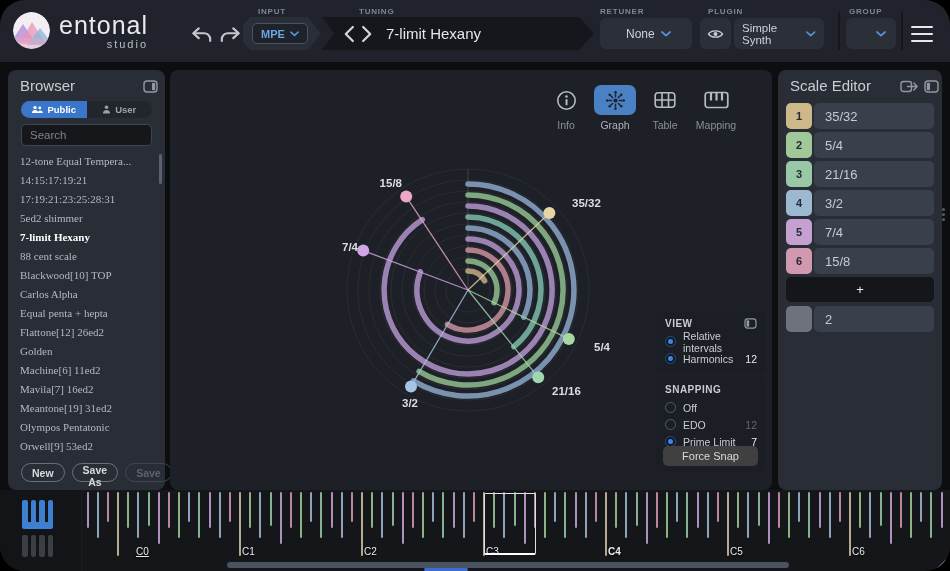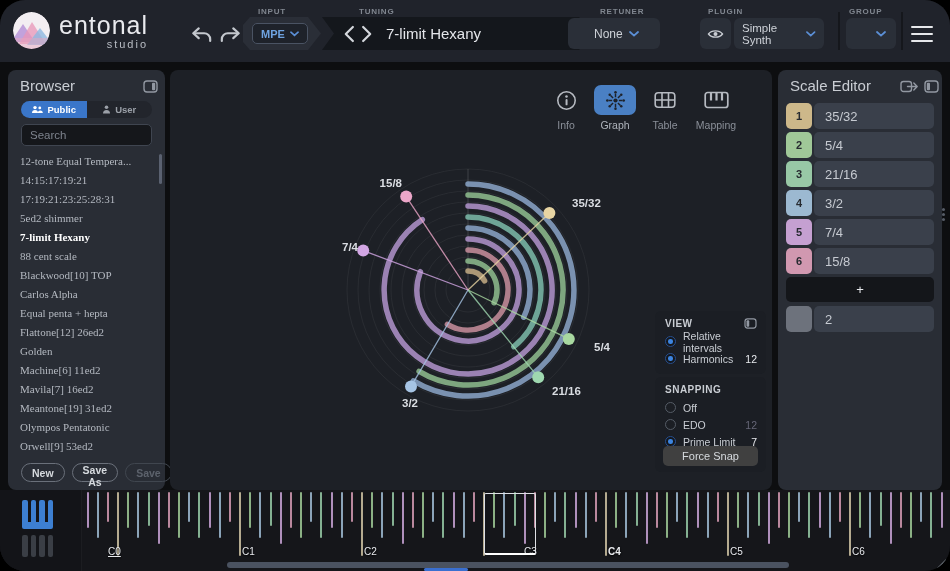--- a/index.html
+++ b/index.html
@@ -157,21 +157,21 @@
     <div class="plaque-tuning">
       <svg class="nav-chev" style="margin-left:18px" viewBox="0 0 10 14" width="11" height="14">
         <path d="M8 1.5 L2.5 7 L8 12.5" fill="none" stroke="#d4d7dc" stroke-width="1.7" stroke-linecap="round" stroke-linejoin="round"></path>
       </svg>
       <svg class="nav-chev" viewBox="0 0 10 14" width="11" height="14">
         <path d="M2 1.5 L7.5 7 L2 12.5" fill="none" stroke="#d4d7dc" stroke-width="1.7" stroke-linecap="round" stroke-linejoin="round"></path>
       </svg>
       <div class="tuning-title">7-limit Hexany</div>
     </div>
 
-    <div class="dd" style="left:568px; width:92px; padding-left:26px; justify-content:flex-start; gap:6px;text-align:center;">
+    <div class="dd" style="left:600px; width:92px; padding-left:26px; justify-content:flex-start; gap:6px;text-align:center;">
       <span class="val">None</span>
       <svg width="10" height="6" viewBox="0 0 10 6">
         <path d="M1 1 L5 4.6 L9 1" fill="none" stroke="#5b8fd6" stroke-width="1.8" stroke-linecap="round"></path>
       </svg>
     </div>
 
     <div class="eyebtn">
       <svg width="17" height="12" viewBox="0 0 17 12">
         <path d="M1.5 6 C4.5 1.8 12.5 1.8 15.5 6 C12.5 10.2 4.5 10.2 1.5 6 Z" fill="none" stroke="#c8ccd2" stroke-width="1.4"></path>
         <circle cx="8.5" cy="6" r="2" fill="#c8ccd2"></circle>
@@ -541,24 +541,24 @@
         <div class="kb-line" style="left: 849px; height: 64px; background: rgb(181, 171, 144); opacity: 1;"></div>
         <div class="kb-line" style="left: 859.2px; height: 36px; background: rgb(156, 199, 148); opacity: 0.88;"></div>
         <div class="kb-line" style="left: 869.3px; height: 46px; background: rgb(156, 184, 207); opacity: 0.88;"></div>
         <div class="kb-line" style="left: 879.5px; height: 34px; background: rgb(148, 199, 163); opacity: 0.88;"></div>
         <div class="kb-line" style="left: 889.7px; height: 52px; background: rgb(197, 160, 209); opacity: 0.88;"></div>
         <div class="kb-line" style="left: 899.8px; height: 36px; background: rgb(209, 152, 176); opacity: 0.88;"></div>
         <div class="kb-line" style="left: 910px; height: 46px; background: rgb(156, 199, 148); opacity: 0.88;"></div>
         <div class="kb-line" style="left: 920.2px; height: 30px; background: rgb(156, 184, 207); opacity: 0.88;"></div>
         <div class="kb-line" style="left: 930.3px; height: 46px; background: rgb(148, 199, 163); opacity: 0.88;"></div>
         <div class="kb-line" style="left: 940.5px; height: 36px; background: rgb(197, 160, 209); opacity: 0.88;"></div>
-        <div class="kb-label" style="left: 108px; text-decoration: underline;">C0</div>
+        <div class="kb-label" style="left: 136px; text-decoration: underline;">C0</div>
         <div class="kb-label" style="left: 242px;">C1</div>
         <div class="kb-label" style="left: 364px;">C2</div>
-        <div class="kb-label" style="left: 476px; padding-left: 48px;">C3</div>
+        <div class="kb-label" style="left: 486px;">C3</div>
         <div class="kb-label" style="left: 608px; font-weight: bold;">C4</div>
         <div class="kb-label" style="left: 730px;">C5</div>
         <div class="kb-label" style="left: 852px;">C6</div>
       </div>
     <div id="kb-viewport" style="left:484px"></div>
     <div id="kb-scrollbar"></div>
     <div id="kb-bluebar"></div>
     <svg id="resize-grip" width="14" height="14" viewBox="0 0 14 14">
       <path d="M13 4 L4 13 M13 9 L9 13" stroke="#6a7078" stroke-width="1.5" stroke-linecap="round"></path>
     </svg>

